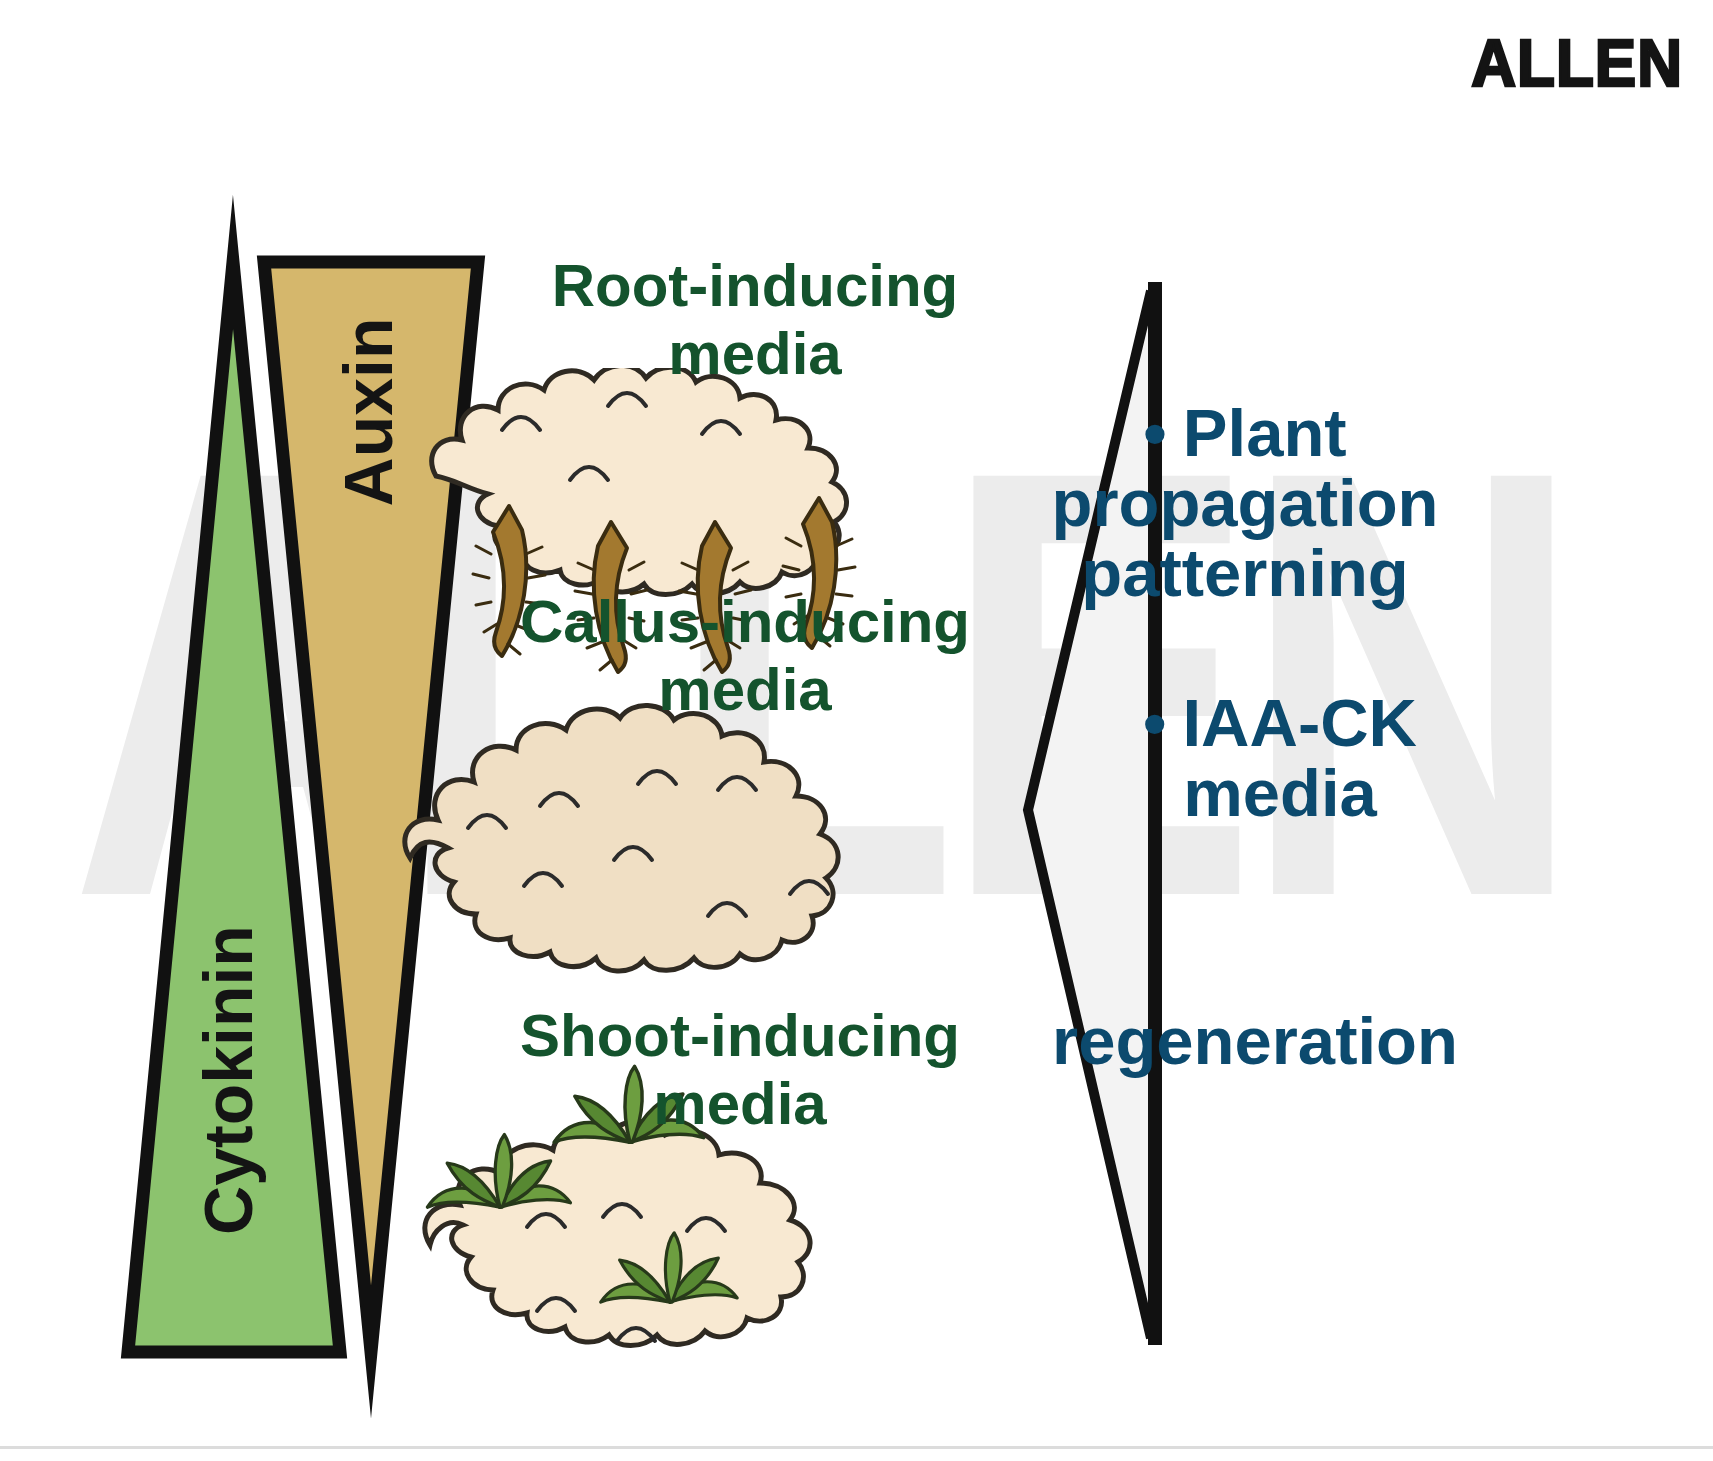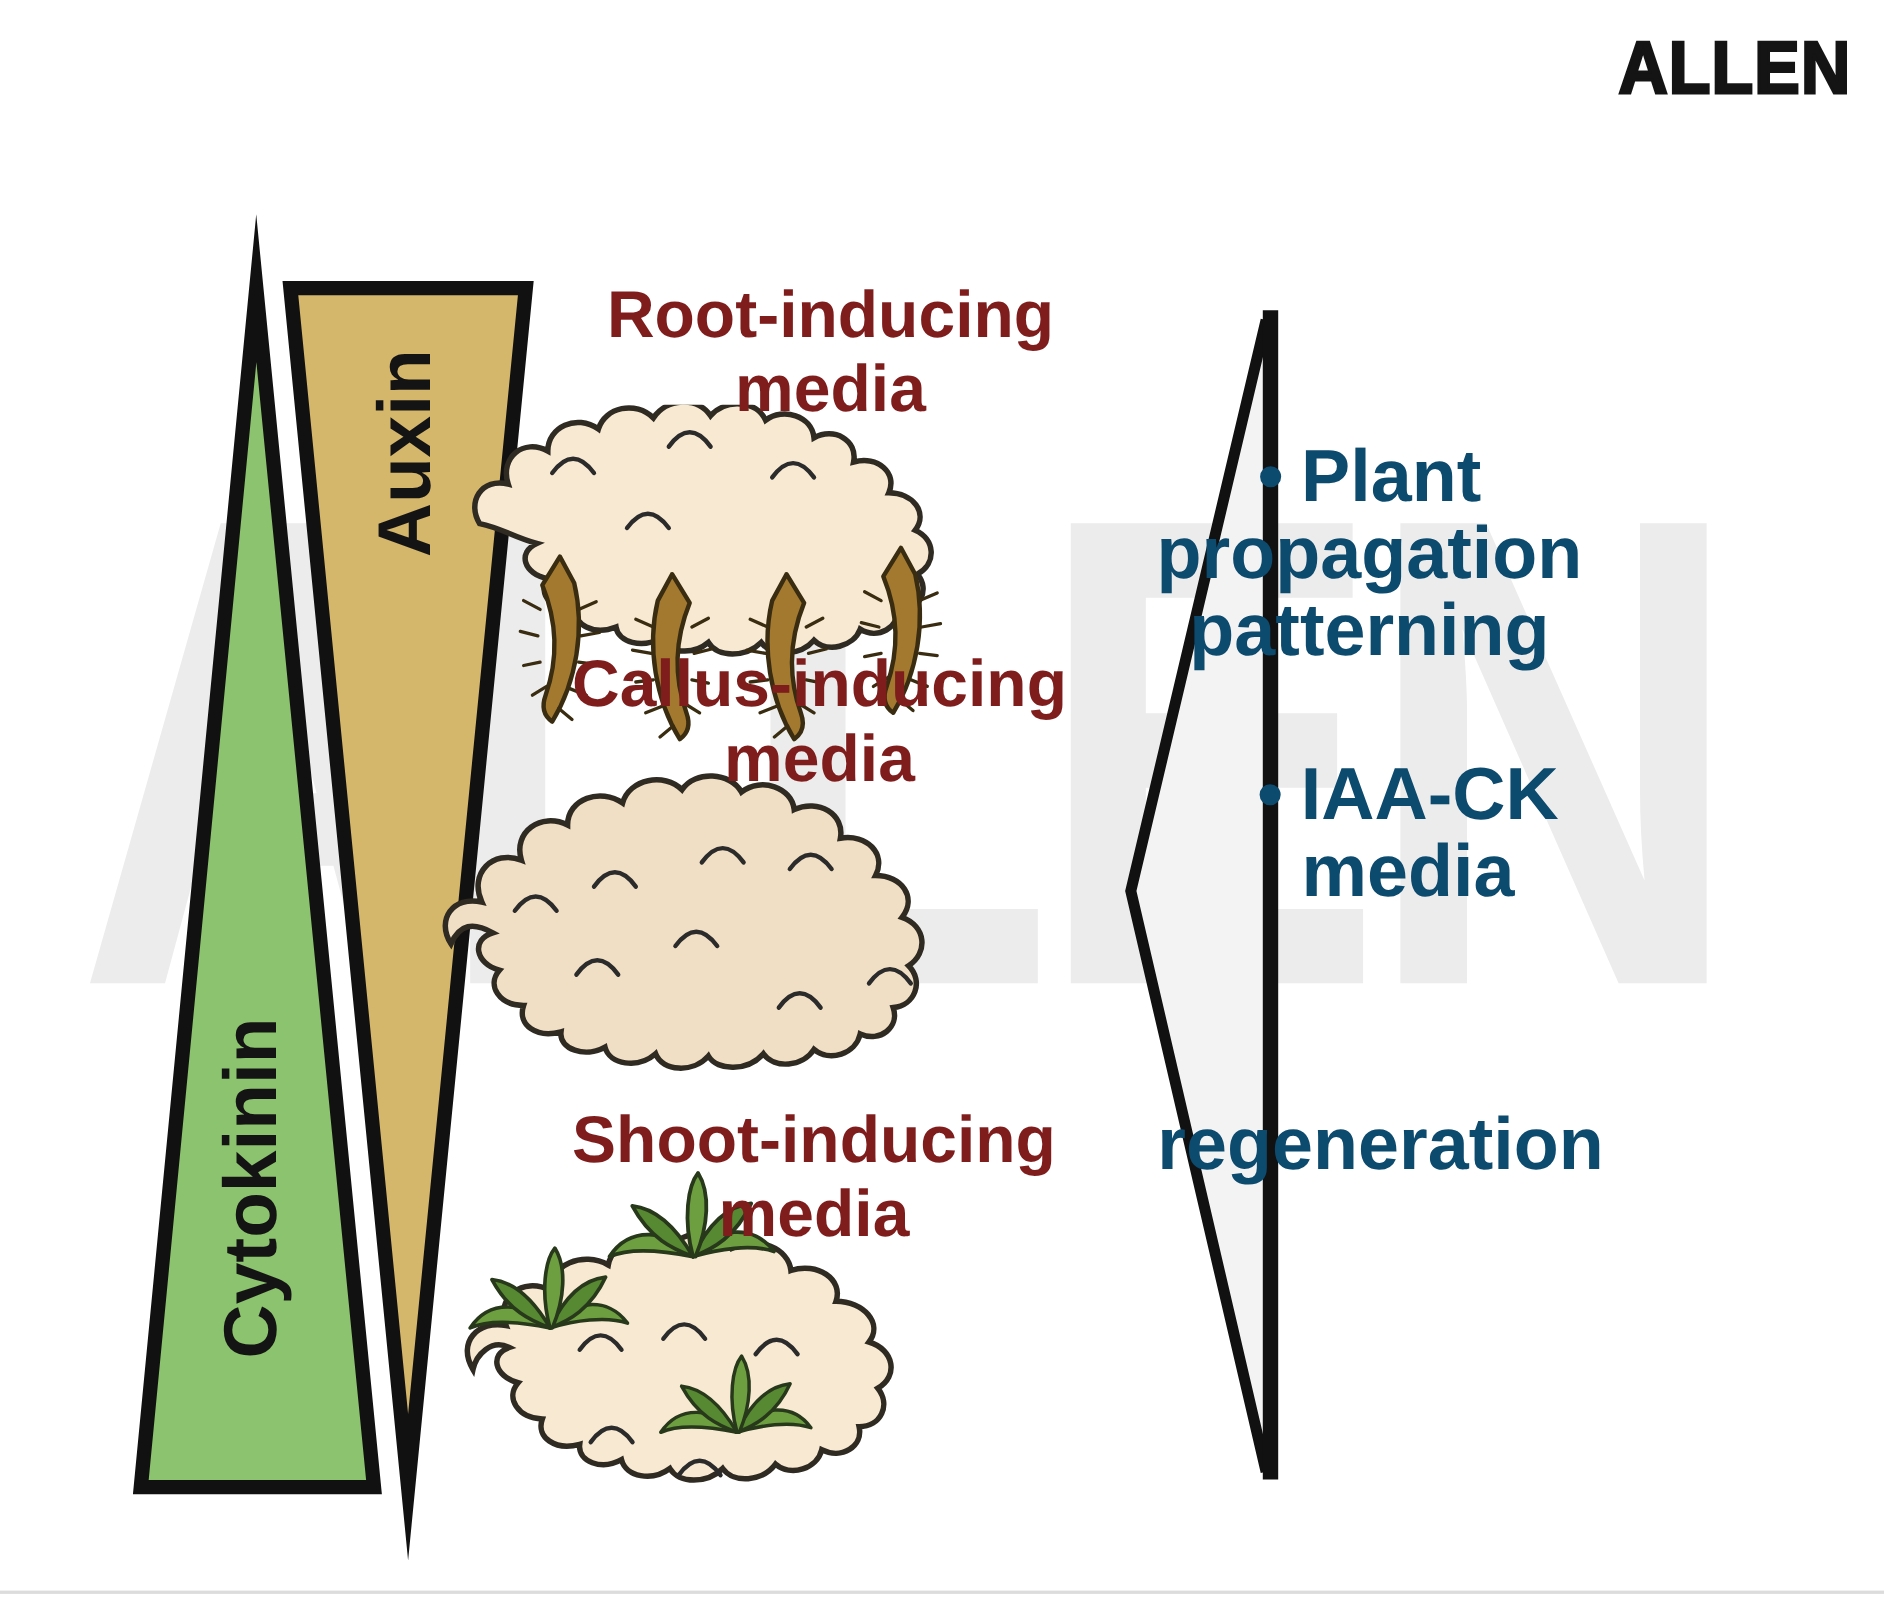--- a/index.html
+++ b/index.html
@@ -6,21 +6,21 @@
   .canvas{position:relative;width:1713px;height:1461px;background:#ffffff;overflow:hidden;
           font-family:"Liberation Sans",sans-serif;}
   .watermark{position:absolute;left:70px;top:380px;font-size:640px;font-weight:700;
              color:#ececec;letter-spacing:-22px;line-height:1;white-space:nowrap;
              transform:scale(0.74,0.95);transform-origin:top left;z-index:0;}
   .shapes{position:absolute;left:0;top:0;z-index:1;}
   .callus-svg{position:absolute;z-index:2;}
   .rot-label{position:absolute;z-index:3;font-weight:700;font-size:68px;color:#141414;
              white-space:nowrap;transform:translate(-50%,-50%) rotate(-90deg);}
   .media-title{position:absolute;z-index:3;transform:translateX(-50%);text-align:center;
-               font-weight:700;font-size:60px;line-height:68px;color:#7f1d1d;white-space:nowrap;}
+               font-weight:700;font-size:60px;line-height:68px;color:#14532d;white-space:nowrap;}
   .bullet-block{position:absolute;z-index:3;transform:translateX(-50%);text-align:center;
                 font-weight:700;font-size:67px;line-height:70px;color:#0c4a6e;white-space:nowrap;}
   .bullet-glyph{display:inline-block;margin-right:16px;}
   .logo{position:absolute;right:30px;top:24px;z-index:3;font-weight:700;font-size:62px;
         color:#141414;-webkit-text-stroke:2.5px #141414;letter-spacing:1px;
         transform:scaleY(1.08);transform-origin:top right;white-space:nowrap;}
   .footer-divider{position:absolute;left:0;top:1446px;width:100%;height:3px;background:#dcdcdc;z-index:3;}
 </style>
 </head>
 <body>

